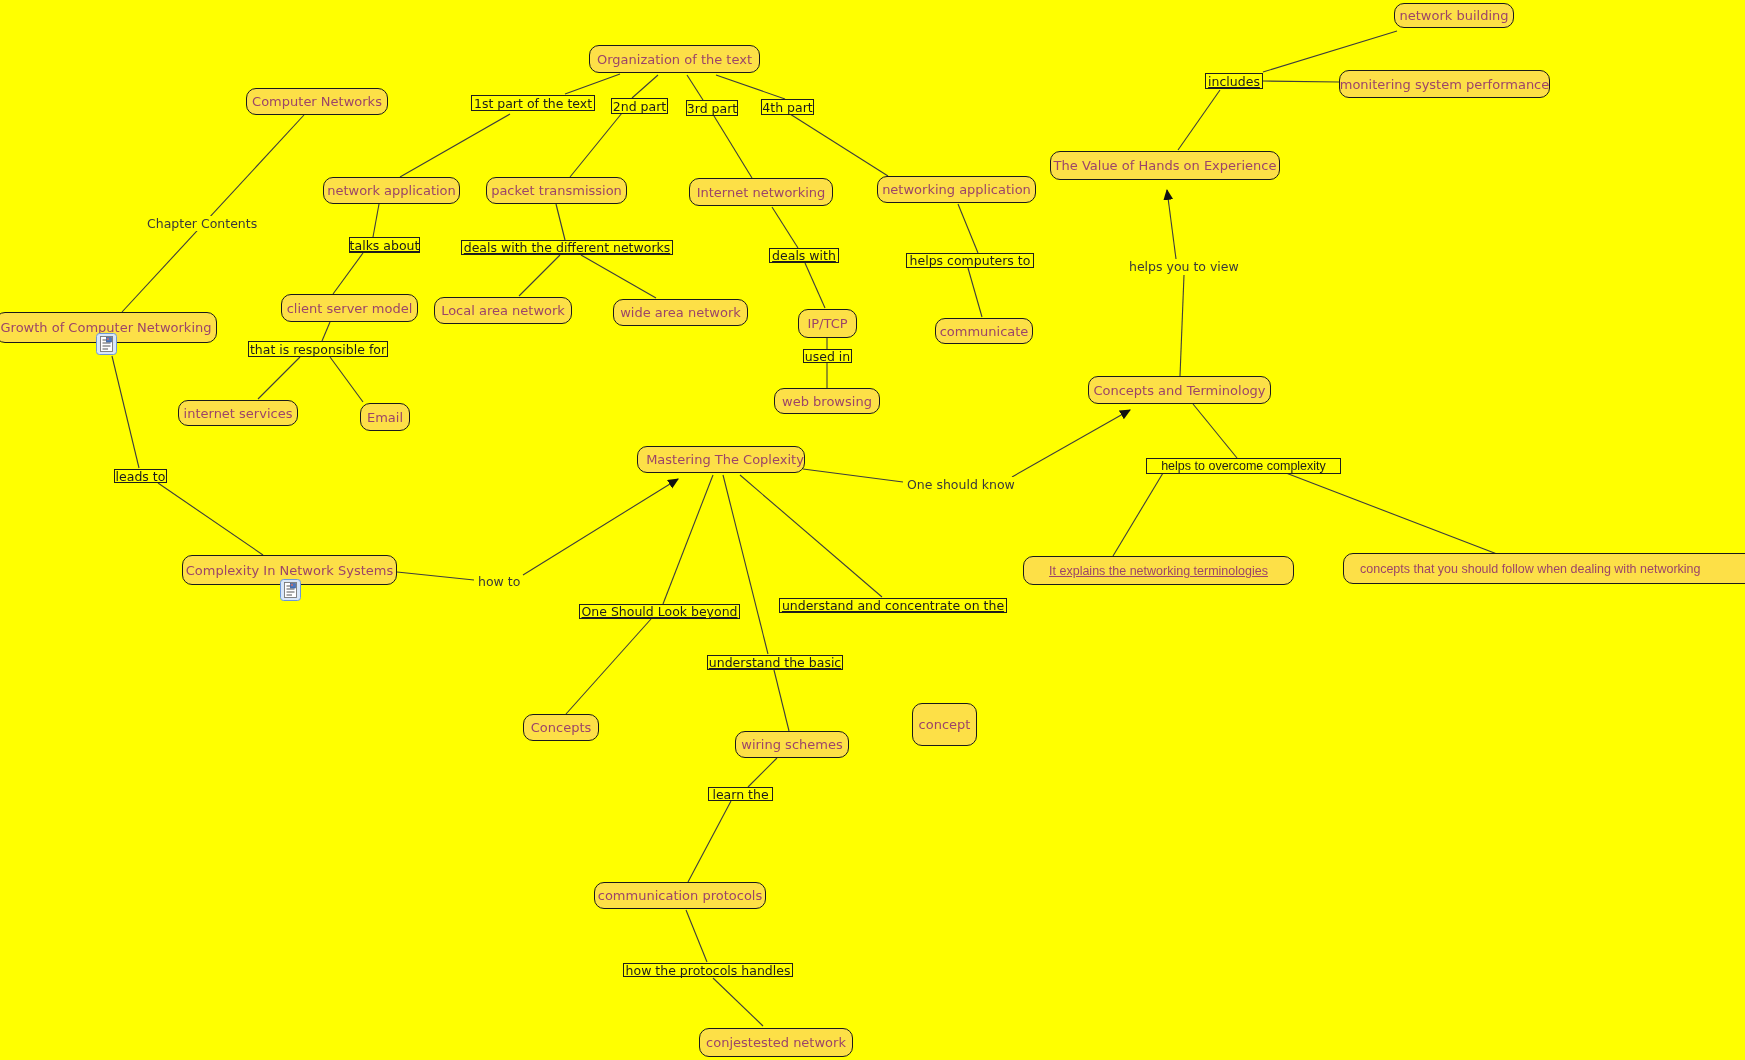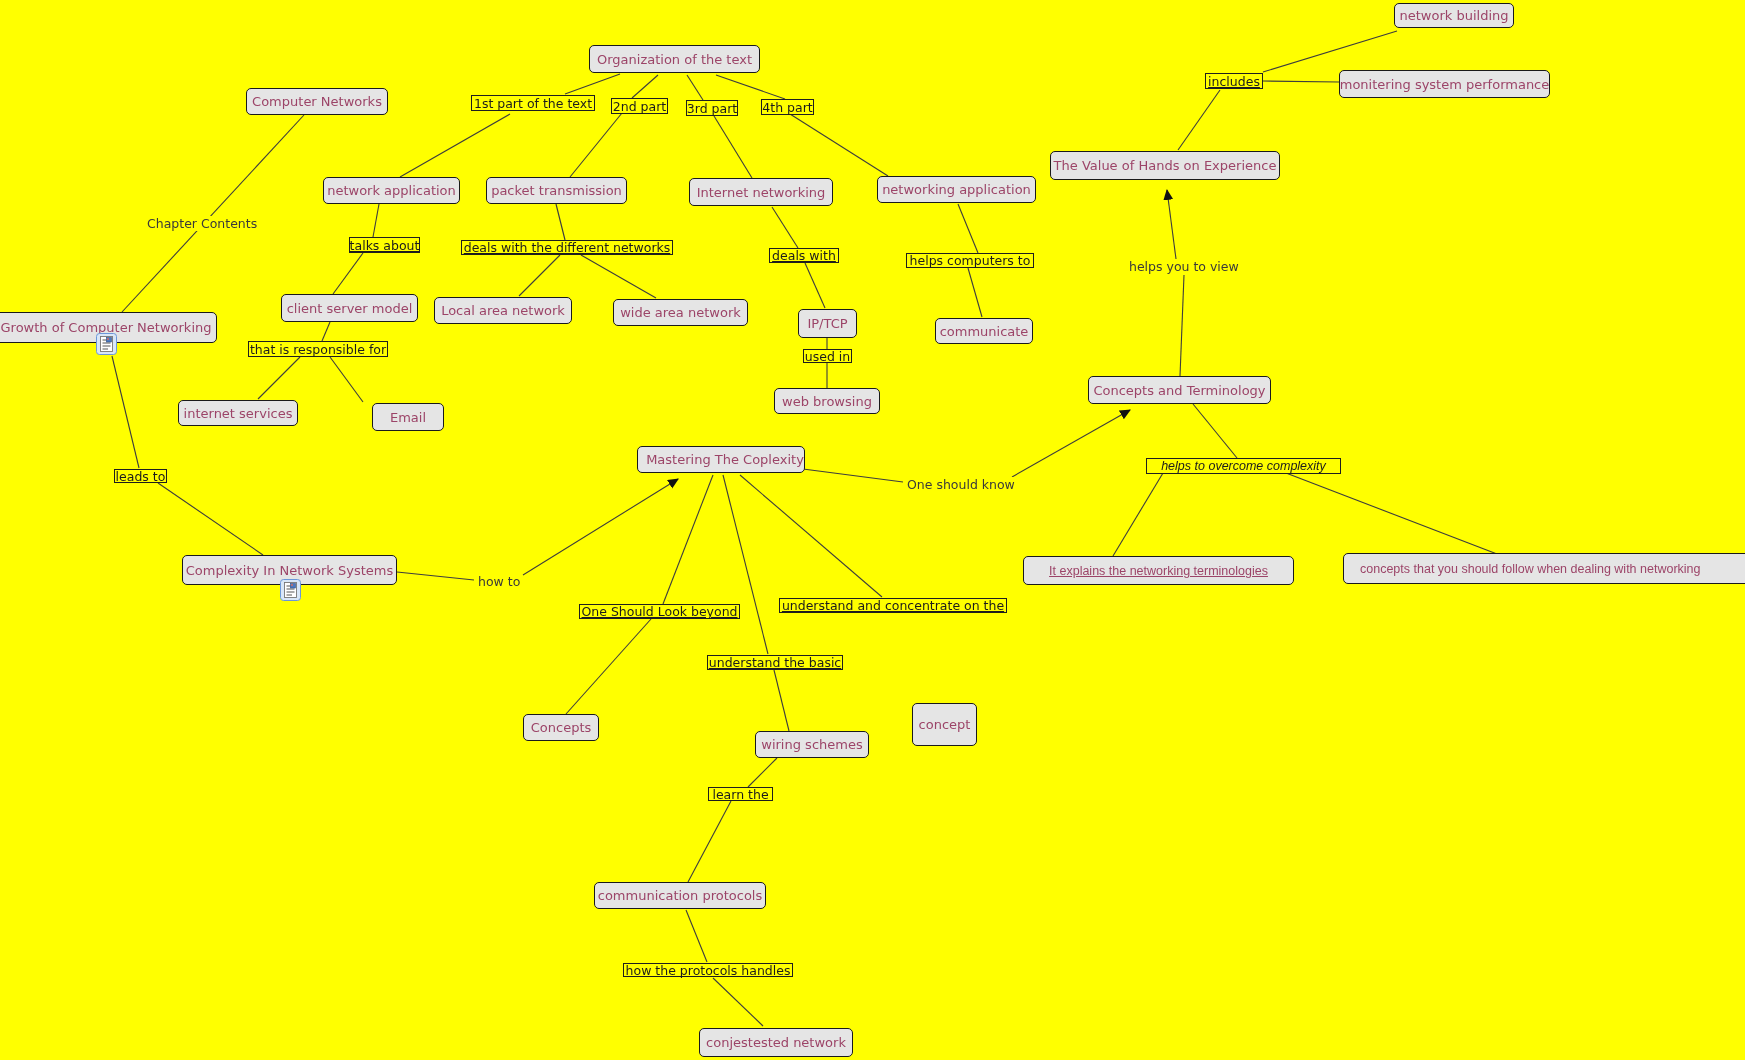--- a/index.html
+++ b/index.html
@@ -9,23 +9,23 @@
     background:#ffff00;
     overflow:hidden;
     font-family:"DejaVu Sans",sans-serif;
   }
   #wires{position:absolute;left:0;top:0;width:1745px;height:1060px;}
   #wires line{stroke:#3d3d3d;stroke-width:1.1;}
   .node{
     position:absolute;
     box-sizing:border-box;
     display:flex;align-items:center;justify-content:center;
-    background:#e5e5e5;
+    background:#fde047;
     border:1.3px solid #1a1a1a;
-    border-radius:5px;
+    border-radius:10px;
     color:#9c4468;
     font-size:13px;
     white-space:nowrap;
     z-index:3;
   }
   .lnk{
     position:absolute;
     box-sizing:border-box;
     display:flex;align-items:center;justify-content:center;
     border:1px solid #1f1f1f;
@@ -116,21 +116,21 @@
 <div class="lnk" style="left:686px;top:100px;width:52px;height:16px;">3rd part</div>
 <div class="lnk" style="left:761px;top:99px;width:53px;height:16px;">4th part</div>
 <div class="lnk u" style="left:1205px;top:73px;width:58px;height:16px;">includes</div>
 <div class="lnk u" style="left:349px;top:237px;width:71px;height:16px;">talks about</div>
 <div class="lnk u" style="left:461px;top:240px;width:212px;height:15px;">deals with the different networks</div>
 <div class="lnk u" style="left:769px;top:248px;width:70px;height:15px;">deals with</div>
 <div class="lnk" style="left:906px;top:253px;width:128px;height:15px;">helps computers to</div>
 <div class="lnk" style="left:248px;top:341px;width:140px;height:16px;">that is responsible for</div>
 <div class="lnk u" style="left:803px;top:349px;width:49px;height:14px;">used in</div>
 <div class="lnk u" style="left:114px;top:469px;width:53px;height:14px;">leads to</div>
-<div class="lnk alt" style="left:1146px;top:458px;width:195px;height:16px;font-style:italic;">helps to overcome complexity</div>
+<div class="lnk alt" style="left:1146px;top:458px;width:195px;height:16px;">helps to overcome complexity</div>
 <div class="lnk u" style="left:579px;top:604px;width:161px;height:15px;">One Should Look beyond</div>
 <div class="lnk u" style="left:779px;top:598px;width:228px;height:15px;">understand and concentrate on the</div>
 <div class="lnk u" style="left:707px;top:655px;width:136px;height:15px;">understand the basic</div>
 <div class="lnk u" style="left:708px;top:787px;width:65px;height:14px;">learn the</div>
 <div class="lnk u" style="left:623px;top:963px;width:170px;height:14px;">how the protocols handles</div>
 
 <div class="node" style="left:589px;top:45px;width:171px;height:28px;">Organization of the text</div>
 <div class="node" style="left:246px;top:88px;width:142px;height:27px;">Computer Networks</div>
 <div class="node" style="left:1394px;top:3px;width:120px;height:25px;">network building</div>
 <div class="node" style="left:1339px;top:70px;width:211px;height:28px;">monitering system performance</div>
@@ -140,28 +140,28 @@
 <div class="node" style="left:689px;top:178px;width:144px;height:28px;">Internet networking</div>
 <div class="node" style="left:877px;top:176px;width:159px;height:27px;">networking application</div>
 <div class="node" style="left:281px;top:294px;width:137px;height:28px;">client server model</div>
 <div class="node" style="left:434px;top:297px;width:138px;height:27px;">Local area network</div>
 <div class="node" style="left:613px;top:299px;width:135px;height:27px;">wide area network</div>
 <div class="node" style="left:798px;top:309px;width:59px;height:29px;">IP/TCP</div>
 <div class="node" style="left:935px;top:318px;width:98px;height:26px;">communicate</div>
 <div class="node" style="left:-5px;top:312px;width:222px;height:31px;">Growth of Computer Networking</div>
 <div class="node" style="left:774px;top:388px;width:106px;height:26px;">web browsing</div>
 <div class="node" style="left:178px;top:400px;width:120px;height:26px;">internet services</div>
-<div class="node" style="left:372px;top:403px;width:72px;height:28px;">Email</div>
+<div class="node" style="left:360px;top:403px;width:50px;height:28px;">Email</div>
 <div class="node" style="left:1088px;top:376px;width:183px;height:28px;">Concepts and Terminology</div>
 <div class="node" style="left:637px;top:446px;width:168px;height:27px;padding-left:8px;">Mastering The Coplexity</div>
 <div class="node" style="left:182px;top:555px;width:215px;height:30px;">Complexity In Network Systems</div>
 <div class="node alt" style="left:1023px;top:556px;width:271px;height:29px;text-decoration:underline;">It explains the networking terminologies</div>
 <div class="node alt" style="left:1343px;top:553px;width:420px;height:31px;justify-content:flex-start;padding-left:16px;">concepts that you should follow when dealing with networking</div>
 <div class="node" style="left:523px;top:714px;width:76px;height:27px;">Concepts</div>
-<div class="node" style="left:735px;top:731px;width:114px;height:27px;margin-left:20px;">wiring schemes</div>
+<div class="node" style="left:735px;top:731px;width:114px;height:27px;">wiring schemes</div>
 <div class="node" style="left:912px;top:703px;width:65px;height:43px;">concept</div>
 <div class="node" style="left:594px;top:882px;width:172px;height:27px;">communication protocols</div>
 <div class="node" style="left:699px;top:1028px;width:154px;height:29px;text-align:center;">conjestested network</div>
 
 <svg class="res-icon" style="left:96px;top:333px;" width="21" height="22" viewBox="0 0 21 22" xmlns="http://www.w3.org/2000/svg">
   <rect x="0.5" y="0.5" width="20" height="21" rx="3" fill="#d9e7f8" stroke="#6b97d8"></rect>
   <rect x="4.5" y="3.5" width="12" height="15" fill="#ffffff" stroke="#777" stroke-width="0.9"></rect>
   <line x1="6.5" y1="7" x2="14.5" y2="7" stroke="#444" stroke-width="0.9"></line>
   <line x1="6.5" y1="10" x2="14.5" y2="10" stroke="#444" stroke-width="0.9"></line>
   <line x1="6.5" y1="13" x2="14.5" y2="13" stroke="#444" stroke-width="0.9"></line>

